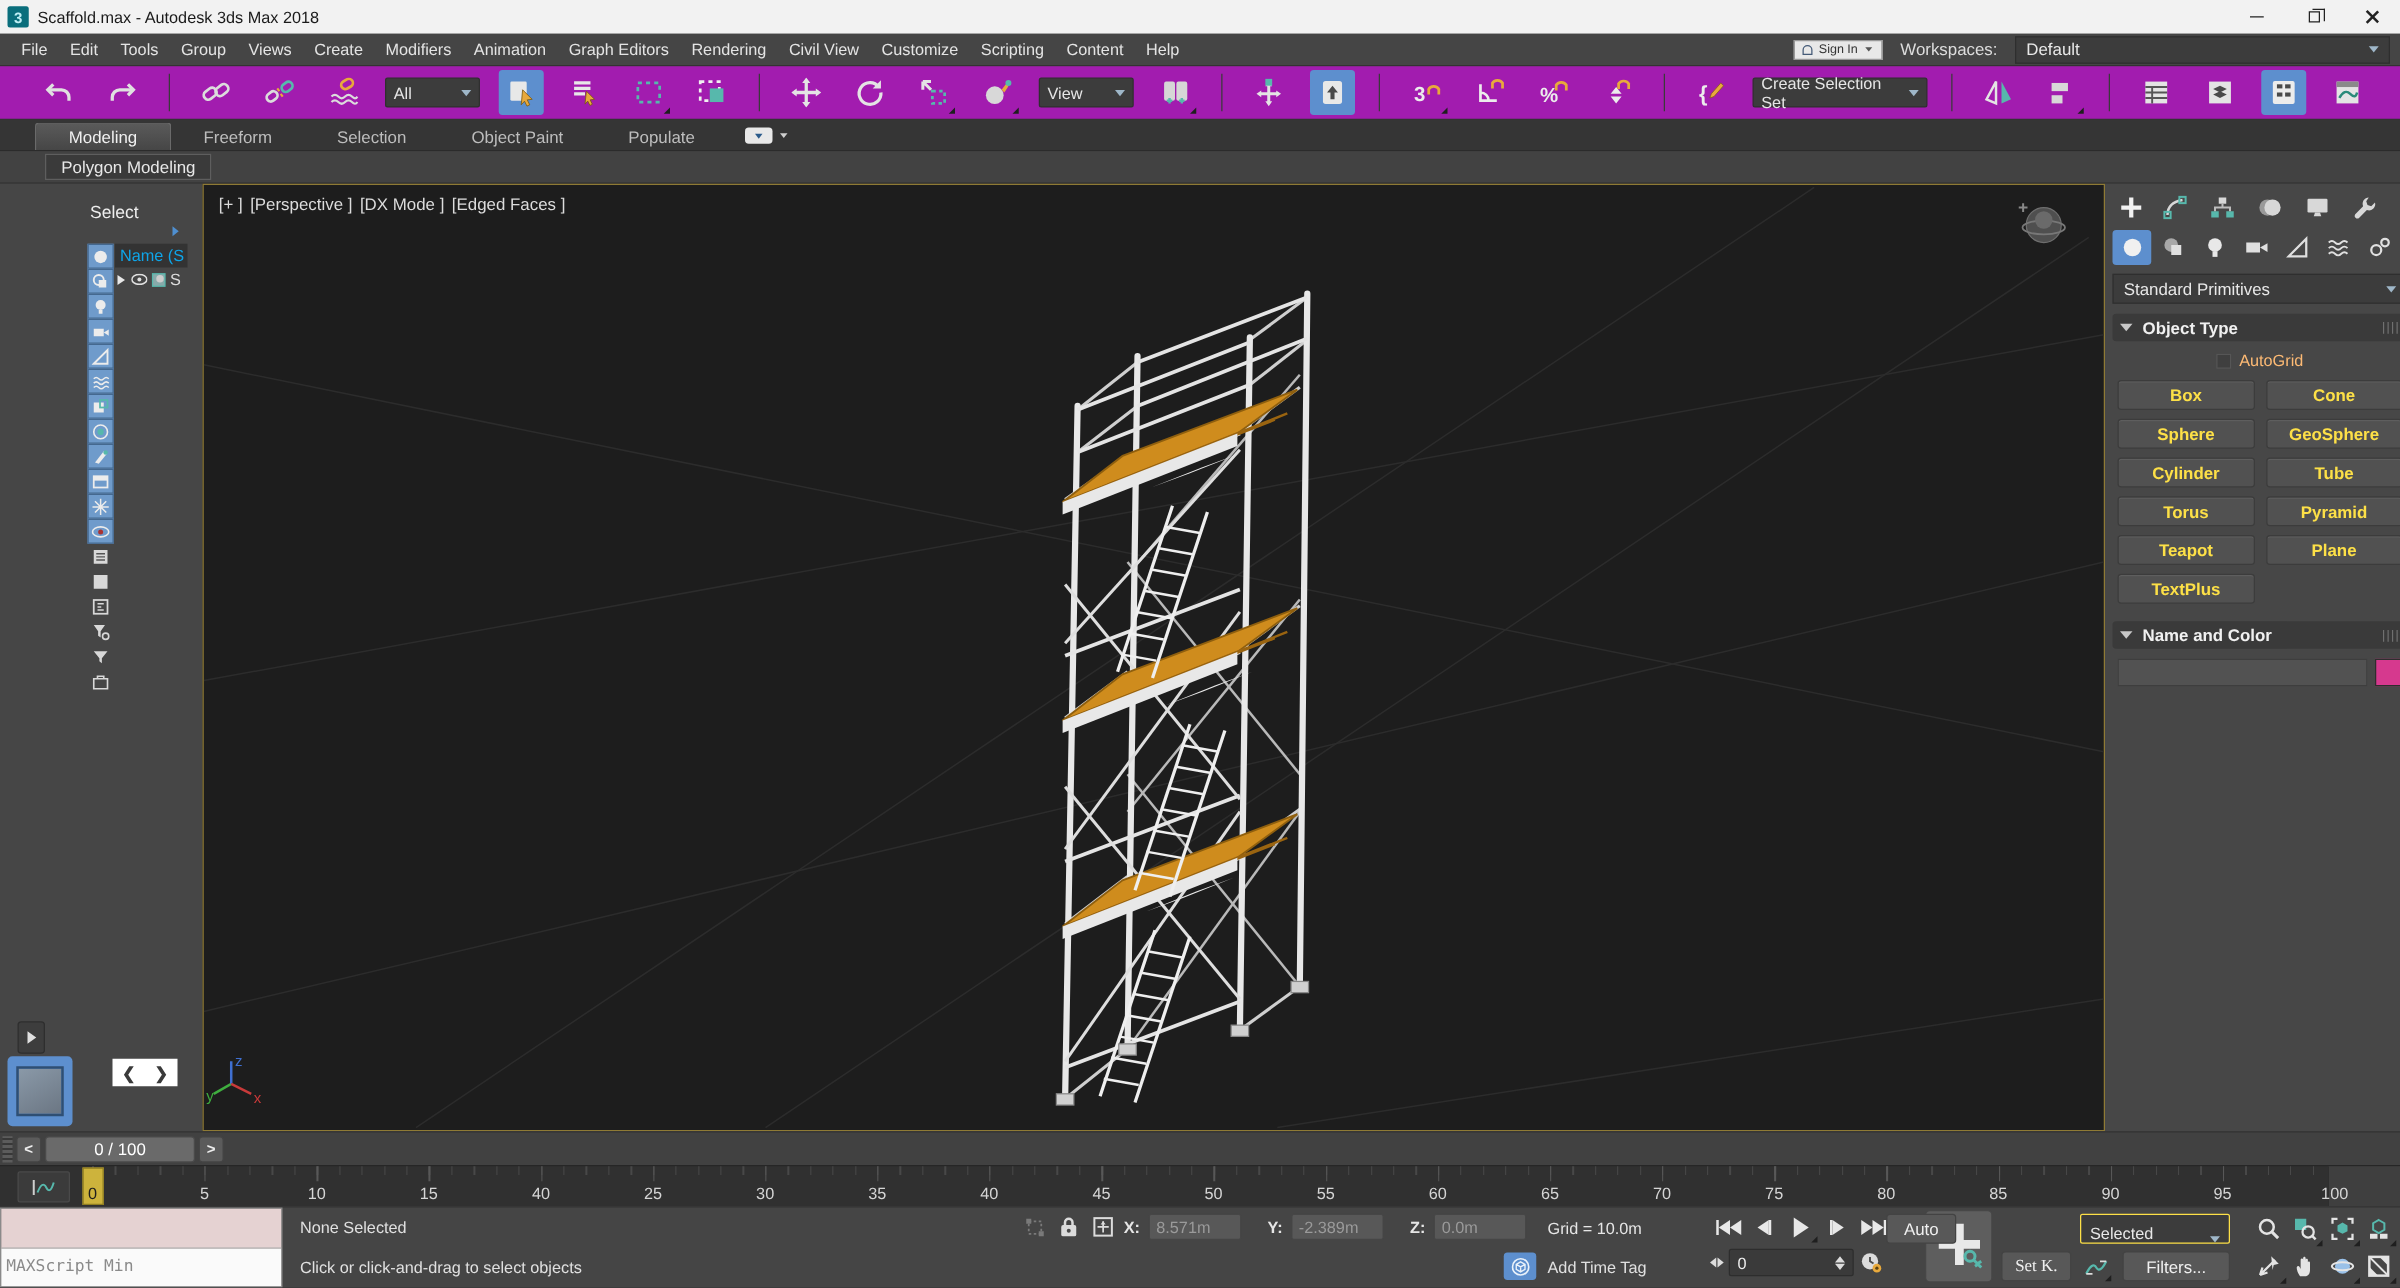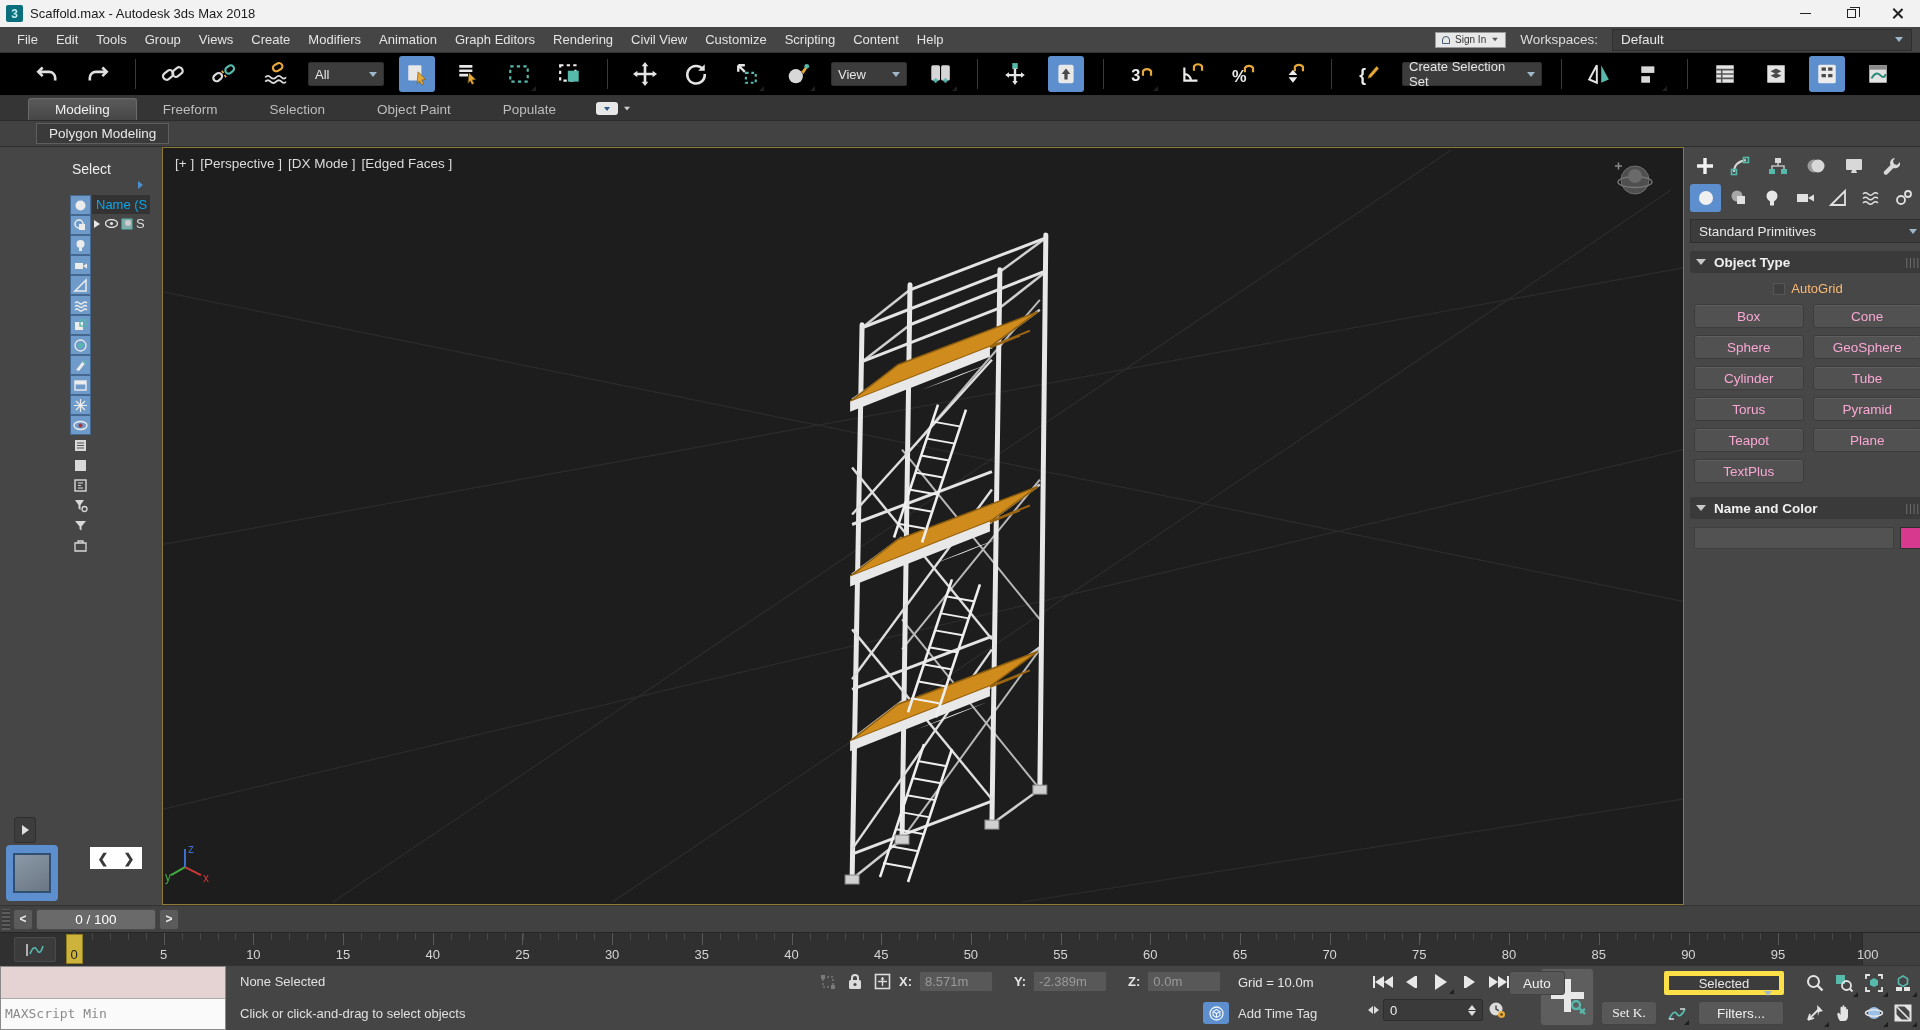--- a/index.html
+++ b/index.html
@@ -26,21 +26,21 @@
   .menu-item { padding:0 9px; height:100%; display:flex; align-items:center; color:#e4e4e4; font-size:13px; cursor:default; }
   .menubar-right { margin-left:auto; display:flex; align-items:center; gap:14px; }
   .signin-btn { background:#e8e8e8; color:#333; font-size:10px; height:16px; display:flex; align-items:center; gap:5px; padding:0 6px; border:1px solid #999; }
   .signin-btn .person { width:8px; height:8px; border:1px solid #445a77; border-radius:50% 50% 0 0; }
   .caret-d { width:0; height:0; border-left:4px solid transparent; border-right:4px solid transparent; border-top:5px solid currentColor; display:inline-block; }
   .ws-label { color:#ddd; font-size:13.5px; }
   .ws-dd { width:300px; height:22px; background:#3c3c3c; border:1px solid #2e2e2e; display:flex; align-items:center; padding:0 8px; color:#e8e8e8; font-size:13.5px; }
   .ws-dd .caret-d { margin-left:auto; color:#9fb7c9; }
 
   
-  .toolbar { height:43px; background:#000000; border-bottom:1px solid #333; display:flex; align-items:center; padding:0 2px 0 10px; gap:15px; }
+  .toolbar { height:43px; background:#a21caf; border-bottom:1px solid #333; display:flex; align-items:center; padding:0 2px 0 10px; gap:15px; }
   .grip { width:6px; height:34px; margin-right:4px;
      background:repeating-linear-gradient(0deg,#5c5c5c 0 2px,#3e3e3e 2px 4px); }
   .tbtn { width:36px; height:36px; border-radius:3px; display:flex; align-items:center; justify-content:center; position:relative; flex:none; }
   .tbtn.active { background:#5d8fce; }
   .tbtn svg { width:24px; height:24px; }
   .fly:after { content:""; position:absolute; right:1px; bottom:1px; border-left:5px solid transparent; border-bottom:5px solid #1f1f1f; }
   .tsep { width:1px; height:30px; background:#3a3a3a; margin:0 4px; flex:none; }
   .tdd { height:24px; background:#3c3c3c; border:1px solid #2f2f2f; border-radius:2px; display:flex; align-items:center; padding:0 6px; color:#e6e6e6; gap:8px; flex:none; }
   .tdd .caret-d { color:#9fb7c9; }
   .dd-filter { width:76px; } .dd-view { width:76px; } .dd-selset { width:140px; }
@@ -99,22 +99,22 @@
   .cp-dd { margin-top:6px; height:24px; background:#3c3c3c; border:1px solid #2f2f2f; display:flex; align-items:center; padding:0 8px; color:#e8e8e8; font-size:13.5px; }
   .cp-dd .caret-d { margin-left:auto; color:#9fb7c9; }
   .rollout { margin-top:8px; }
   .rollout-head { height:22px; background:#3a3a3a; border-radius:3px; display:flex; align-items:center; padding:0 6px; gap:8px; }
   .rollout-head .tri-d { width:0; height:0; border-left:5px solid transparent; border-right:5px solid transparent; border-top:6px solid #c8c8c8; }
   .rollout-head b { color:#f0f0f0; font-size:13.5px; }
   .rollout-head .gripr { margin-left:auto; color:#777; font-size:10px; letter-spacing:1px; }
   .autogrid { display:flex; align-items:center; gap:6px; justify-content:center; margin:8px 0 2px; color:#fdba74; }
   .autogrid .chk { width:12px; height:12px; background:#3f3f3f; border:1px solid #565656; }
   .objgrid { display:grid; grid-template-columns:1fr 1fr; gap:7px 9px; padding:6px 4px; }
-  .objbtn { height:24px; background:#515151; border:1px solid #3c3c3c; border-radius:3px; color:#f9a8d4;
-     display:flex; align-items:center; justify-content:center; font-size:13.5px; box-shadow:inset 0 1px 0 #5e5e5e; }
+  .objbtn { height:24px; background:#515151; border:1px solid #3c3c3c; border-radius:3px; color:#fde047;
+     display:flex; align-items:center; justify-content:center; font-size:13.5px; box-shadow:inset 0 1px 0 #5e5e5e;font-weight:bold; }
   .namecolor-row { display:flex; gap:6px; padding:8px 4px 4px; }
   .name-field { flex:1; height:22px; background:#525252; border:1px solid #3e3e3e; color:#eee; padding:0 5px; font-size:13px; font-family:inherit; }
   .color-swatch { width:22px; height:22px; border:1px solid #2e2e2e; }
 
   
   .timeslider { height:27px; background:#414141; border-top:1px solid #333; display:flex; align-items:center; position:relative; }
   .ts-grip { width:8px; height:21px; margin:0 3px 0 2px; background:repeating-linear-gradient(0deg,#5c5c5c 0 2px,#383838 2px 4px); }
   .ts-btn { width:20px; height:21px; background:#5b5b5b; border:1px solid #444; border-radius:3px; color:#eee; display:flex; align-items:center; justify-content:center; font-size:12px; font-weight:bold; }
   .ts-value { width:120px; height:21px; background:#6a6a6a; border:1px solid #4a4a4a; border-radius:3px; margin:0 3px; color:#fff;
      display:flex; align-items:center; justify-content:center; font-size:13.5px; }
@@ -158,22 +158,22 @@
   .spin .up { border-bottom:5px solid #ddd; } .spin .dn { border-top:5px solid #ddd; }
   .lr-mini { display:flex; gap:1px; color:#ddd; }
   .lr-mini i { width:0; height:0; border-top:4px solid transparent; border-bottom:4px solid transparent; display:block; }
   .lr-mini .l { border-right:5px solid #ddd; } .lr-mini .r { border-left:5px solid #ddd; }
 
   .setkey-big { position:absolute; left:1540px; top:2px; width:54px; height:58px; background:#5e5e5e; border:1px solid #474747; border-radius:4px;
      display:flex; align-items:center; justify-content:center; }
   .auto-btn { position:absolute; left:1509px; top:5px; width:56px; height:24px; }
   .setk-btn { position:absolute; left:1601px; top:35px; width:56px; height:24px;font-family:Liberation Serif, serif; }
   .sbtn { background:#585858; border:1px solid #434343; border-radius:3px; color:#f0f0f0; display:flex; align-items:center; justify-content:center; font-size:13.5px; }
-  .sel-dd { position:absolute; left:1664px; top:5px; width:120px; height:24px; background:#3c3c3c; border:5px solid #fde047; border-radius:2px;
-     display:flex; align-items:center; padding:0 7px; color:#e8e8e8;flex-direction:column; }
+  .sel-dd { position:absolute; left:1664px; top:5px; width:120px; height:24px; background:#3c3c3c; border:1px solid #fde047; border-radius:2px;
+     display:flex; align-items:flex-end; padding:0 7px; color:#e8e8e8; }
   .sel-dd .caret-d { margin-left:auto; color:#9fb7c9; }
   .keyfilter-icon { position:absolute; left:1664px; top:36px; width:26px; height:24px; display:flex; align-items:center; justify-content:center; }
   .filters-btn { position:absolute; left:1698px; top:35px; width:86px; height:24px; }
 
   .nav-cluster { position:absolute; left:1800px; top:2px; width:118px; display:grid; grid-template-columns:repeat(4,1fr); grid-auto-rows:30px; }
   .nbtn { display:flex; align-items:center; justify-content:center; border-radius:3px; position:relative; }
   .nbtn svg { width:20px; height:20px; }
 
   .playtri { width:0; height:0; border-top:6px solid transparent; border-bottom:6px solid transparent; border-left:9px solid #e8e8e8; display:inline-block; }
   .bar-v { width:2px; height:12px; background:#e8e8e8; display:inline-block; }

